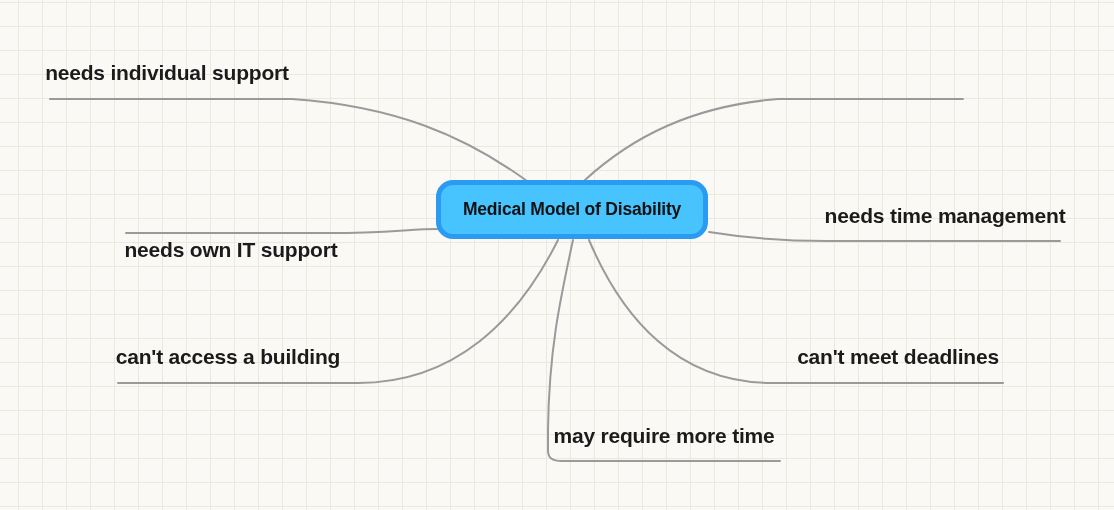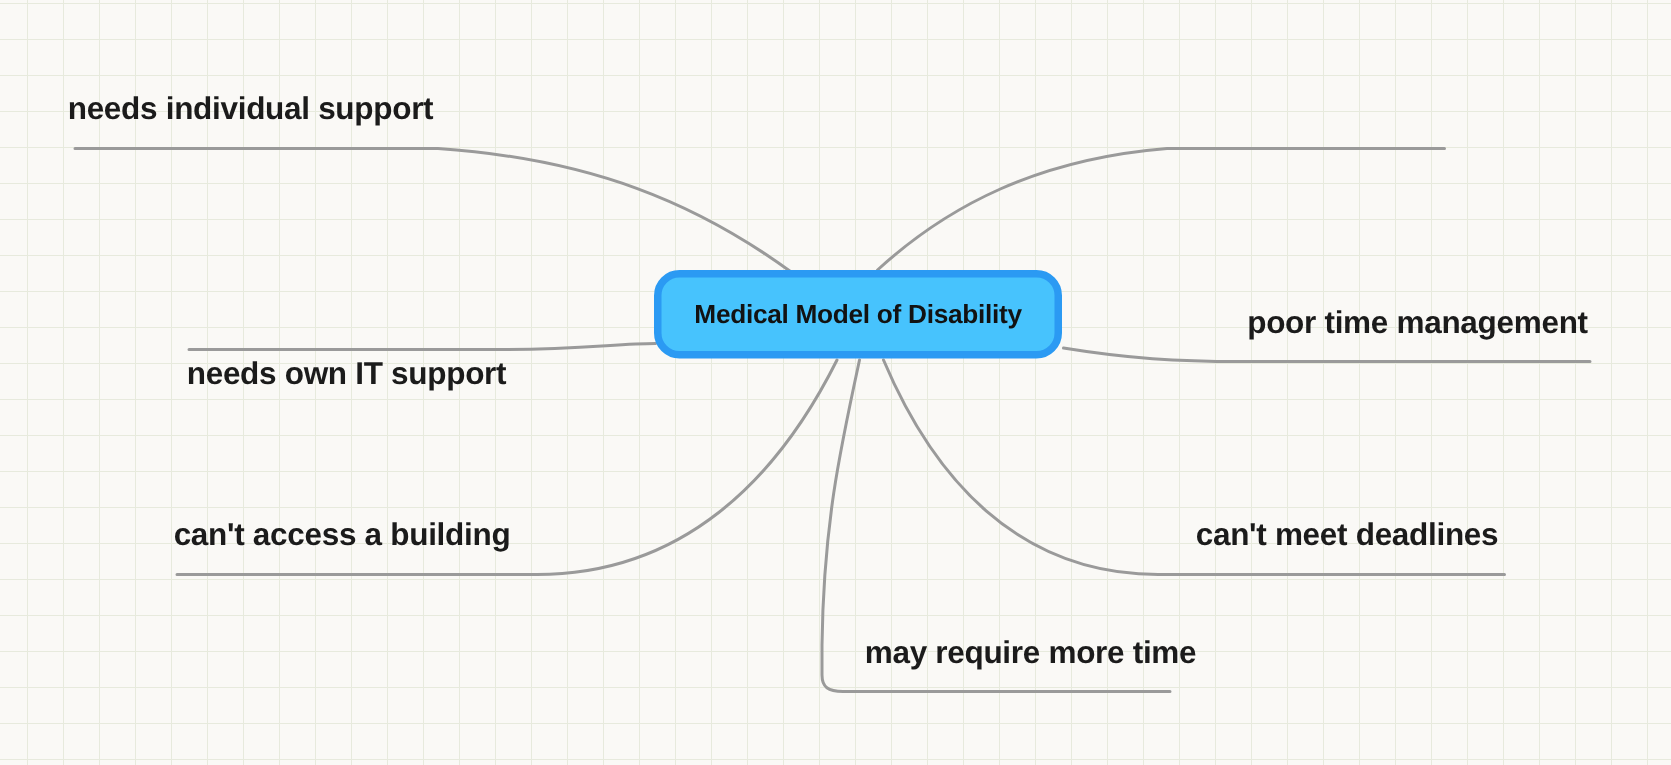--- a/index.html
+++ b/index.html
@@ -67,21 +67,21 @@
     color: #121212;
     white-space: nowrap;
   }
   
   .lbl-needs-individual-support { left: 167px; top: 73px; }
   .lbl-cant-take-notes          { left: 877px; top: 73px; }
   .lbl-needs-own-it-support     { left: 231px; top: 206px; margin-top: 44px; }
   .lbl-poor-time-management     { left: 945px; top: 216px; }
   .lbl-cant-access-building     { left: 228px; top: 357px; }
   .lbl-cant-meet-deadlines      { left: 898px; top: 357px; }
-  .lbl-may-require-more-time    { left: 664px; top: 436px; margin-left: 23px; }
+  .lbl-may-require-more-time    { left: 664px; top: 436px; }
 </style>
 </head>
 <body>
 
 <div class="canvas">
 
   <svg class="connectors" viewBox="0 0 1114 510" xmlns="http://www.w3.org/2000/svg">
     <path d="M 50 99 L 292 99 C 395 106 465 136 527 181"></path>
     <path d="M 963 99 L 778 99 C 692 106 632 137 585 180"></path>
     <path d="M 126 233 L 330 233 C 385 233 412 229 437 229"></path>
@@ -89,21 +89,21 @@
     <path d="M 118 383 L 358 383 C 455 383 518 320 558 240"></path>
     <path d="M 1003 383 L 772 383 C 678 383 622 318 589 240"></path>
     <path d="M 573 240 C 560 300 549 350 548 430 L 548 450 C 548 458 552 461 562 461 L 780 461"></path>
   </svg>
 
   <div class="branch-label lbl-needs-individual-support">needs individual support</div>
 
 
   <div class="branch-label lbl-needs-own-it-support">needs own IT support</div>
 
-  <div class="branch-label lbl-poor-time-management">poor time management</div>
+  <div class="branch-label lbl-poor-time-management">needs time management</div>
 
   <div class="branch-label lbl-cant-access-building">can't access a building</div>
 
   <div class="branch-label lbl-cant-meet-deadlines">can't meet deadlines</div>
 
   <div class="branch-label lbl-may-require-more-time">may require more time</div>
 
   <div class="center-node">
     <span class="node-label">Medical Model of Disability</span>
   </div>

